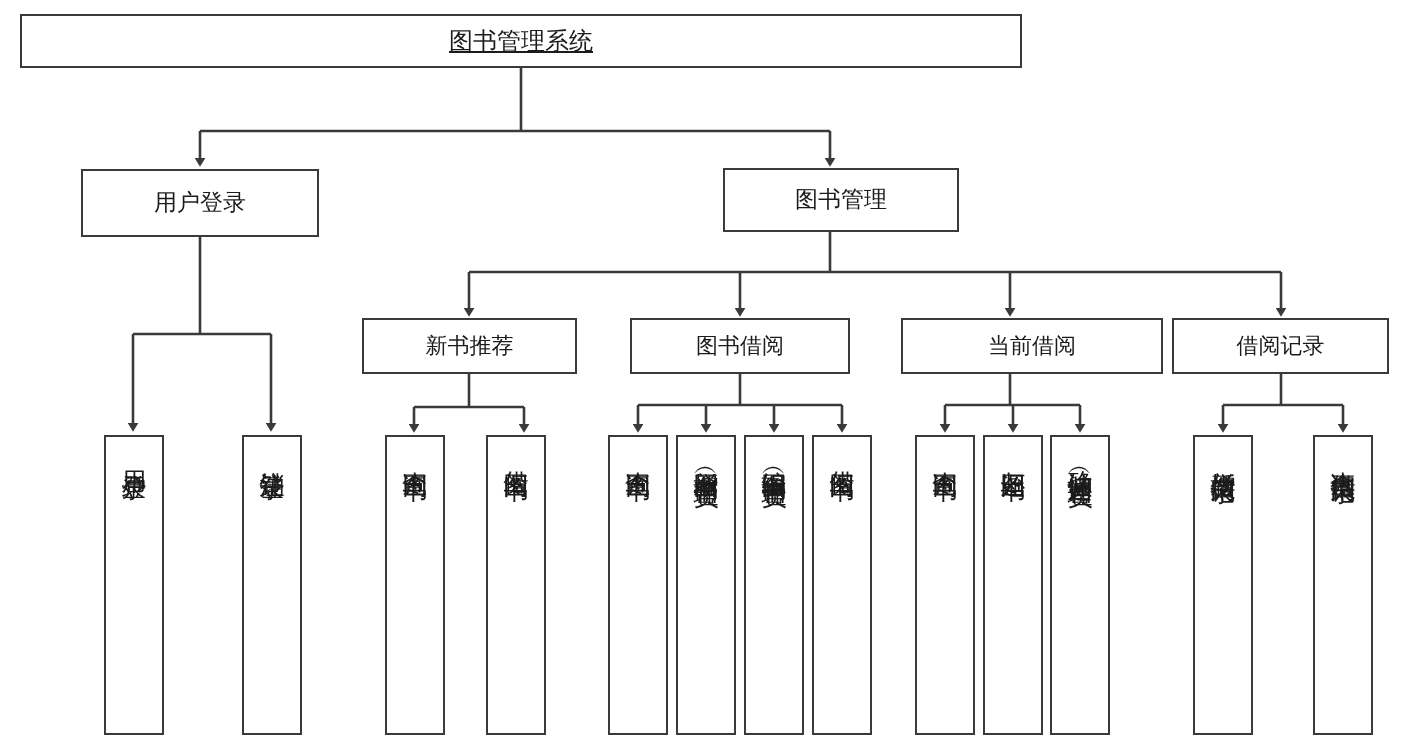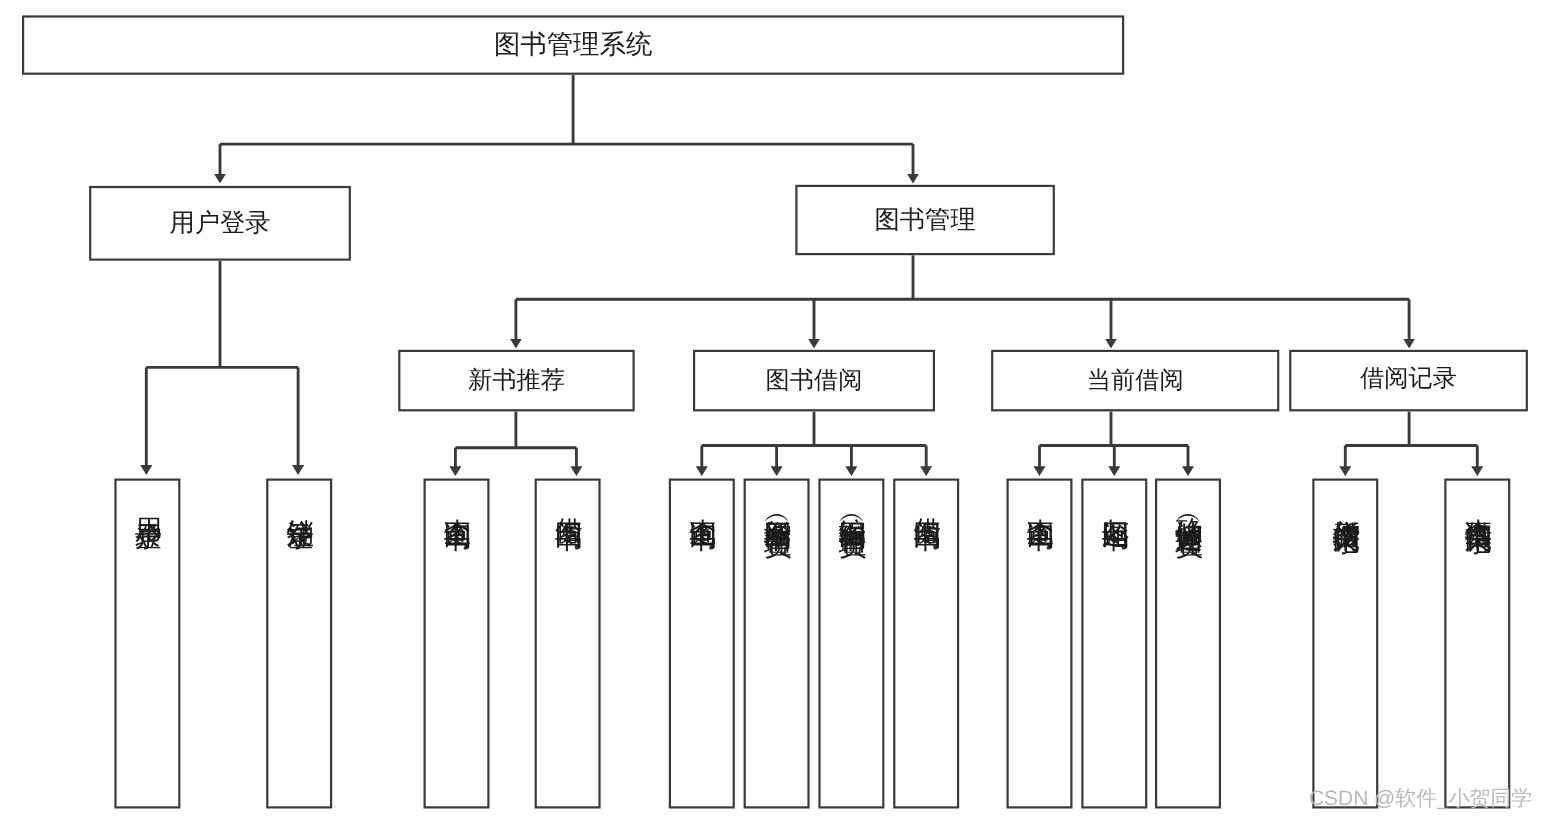--- a/index.html
+++ b/index.html
@@ -33,21 +33,21 @@
     justify-content: center;
     color: #1b1b1b;
     z-index: 2;
   }
   .node .lbl {
     display: block;
     text-align: center;
     line-height: 1.18;
     white-space: nowrap;
   }
-  .node.root .lbl   { font-size: 24px; }
+  .node.root .lbl   { font-size: 24px; text-decoration: underline; }
   .node.lvl2 .lbl   { font-size: 23px; }
   .node.lvl3 .lbl   { font-size: 22px; }
   .node.leaf {
     align-items: flex-start;
     padding-top: 14px;
   }
   .node.leaf .lbl {
     font-size: 25px;
     writing-mode: vertical-rl;
     text-orientation: upright;
@@ -132,21 +132,21 @@
 
   <div class="node lvl3" style="left:630px; top:318px; width:220px; height:56px;">
     <span class="lbl">图书借阅</span>
   </div>
   <div class="node lvl3" style="left:362px; top:318px; width:215px; height:56px;">
     <span class="lbl">新书推荐</span>
   </div>
   <div class="node lvl3" style="left:901px; top:318px; width:262px; height:56px;">
     <span class="lbl">当前借阅</span>
   </div>
-  <div class="node lvl3" style="left:1172px; top:318px; width:217px; height:56px;font-family:Liberation Mono, monospace;">
+  <div class="node lvl3" style="left:1172px; top:318px; width:217px; height:56px;">
     <span class="lbl">借阅记录</span>
   </div>
 
   <div class="node leaf" style="left:104px; top:435px; width:60px; height:300px;">
     <span class="lbl">用户登录</span>
   </div>
   <div class="node leaf" style="left:242px; top:435px; width:60px; height:300px;">
     <span class="lbl">注销登录</span>
   </div>
 
@@ -180,15 +180,14 @@
     <span class="lbl">确认归还（管理员）</span>
   </div>
 
   <div class="node leaf" style="left:1193px; top:435px; width:60px; height:300px;">
     <span class="lbl">新增借阅记录</span>
   </div>
   <div class="node leaf" style="left:1313px; top:435px; width:60px; height:300px;">
     <span class="lbl">查询借阅记录</span>
   </div>
 
-  <div class="watermark" style="left:1190px; top:713px;">CSDN @软件_小贺同学</div>
 
 </div>
 
 </body></html>

